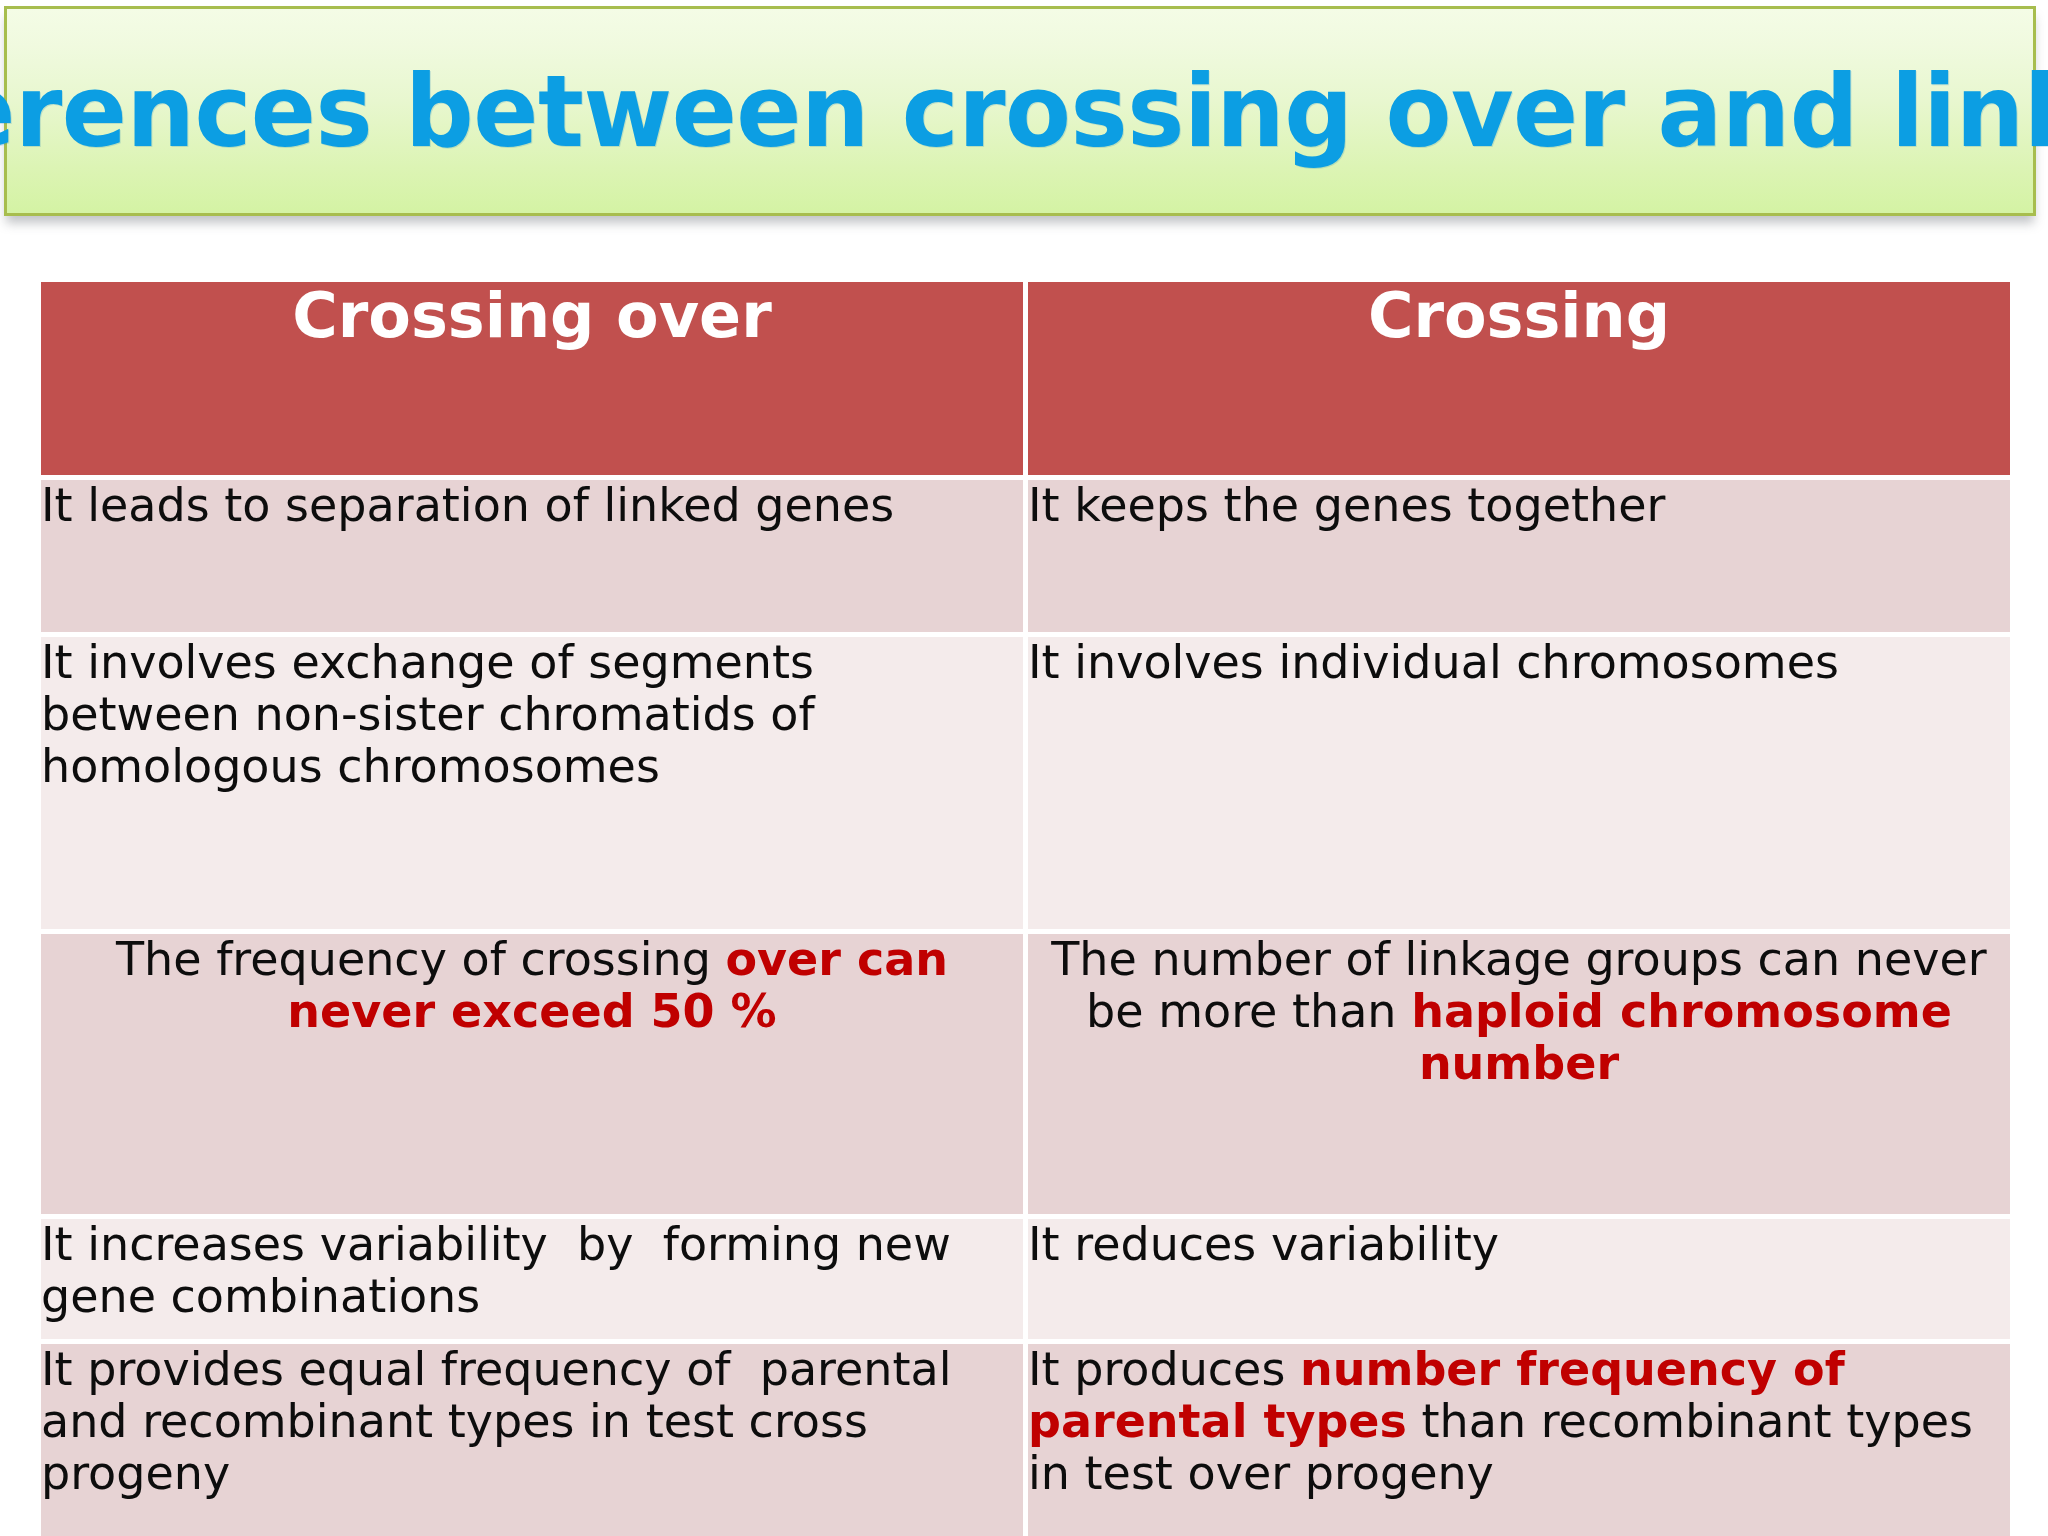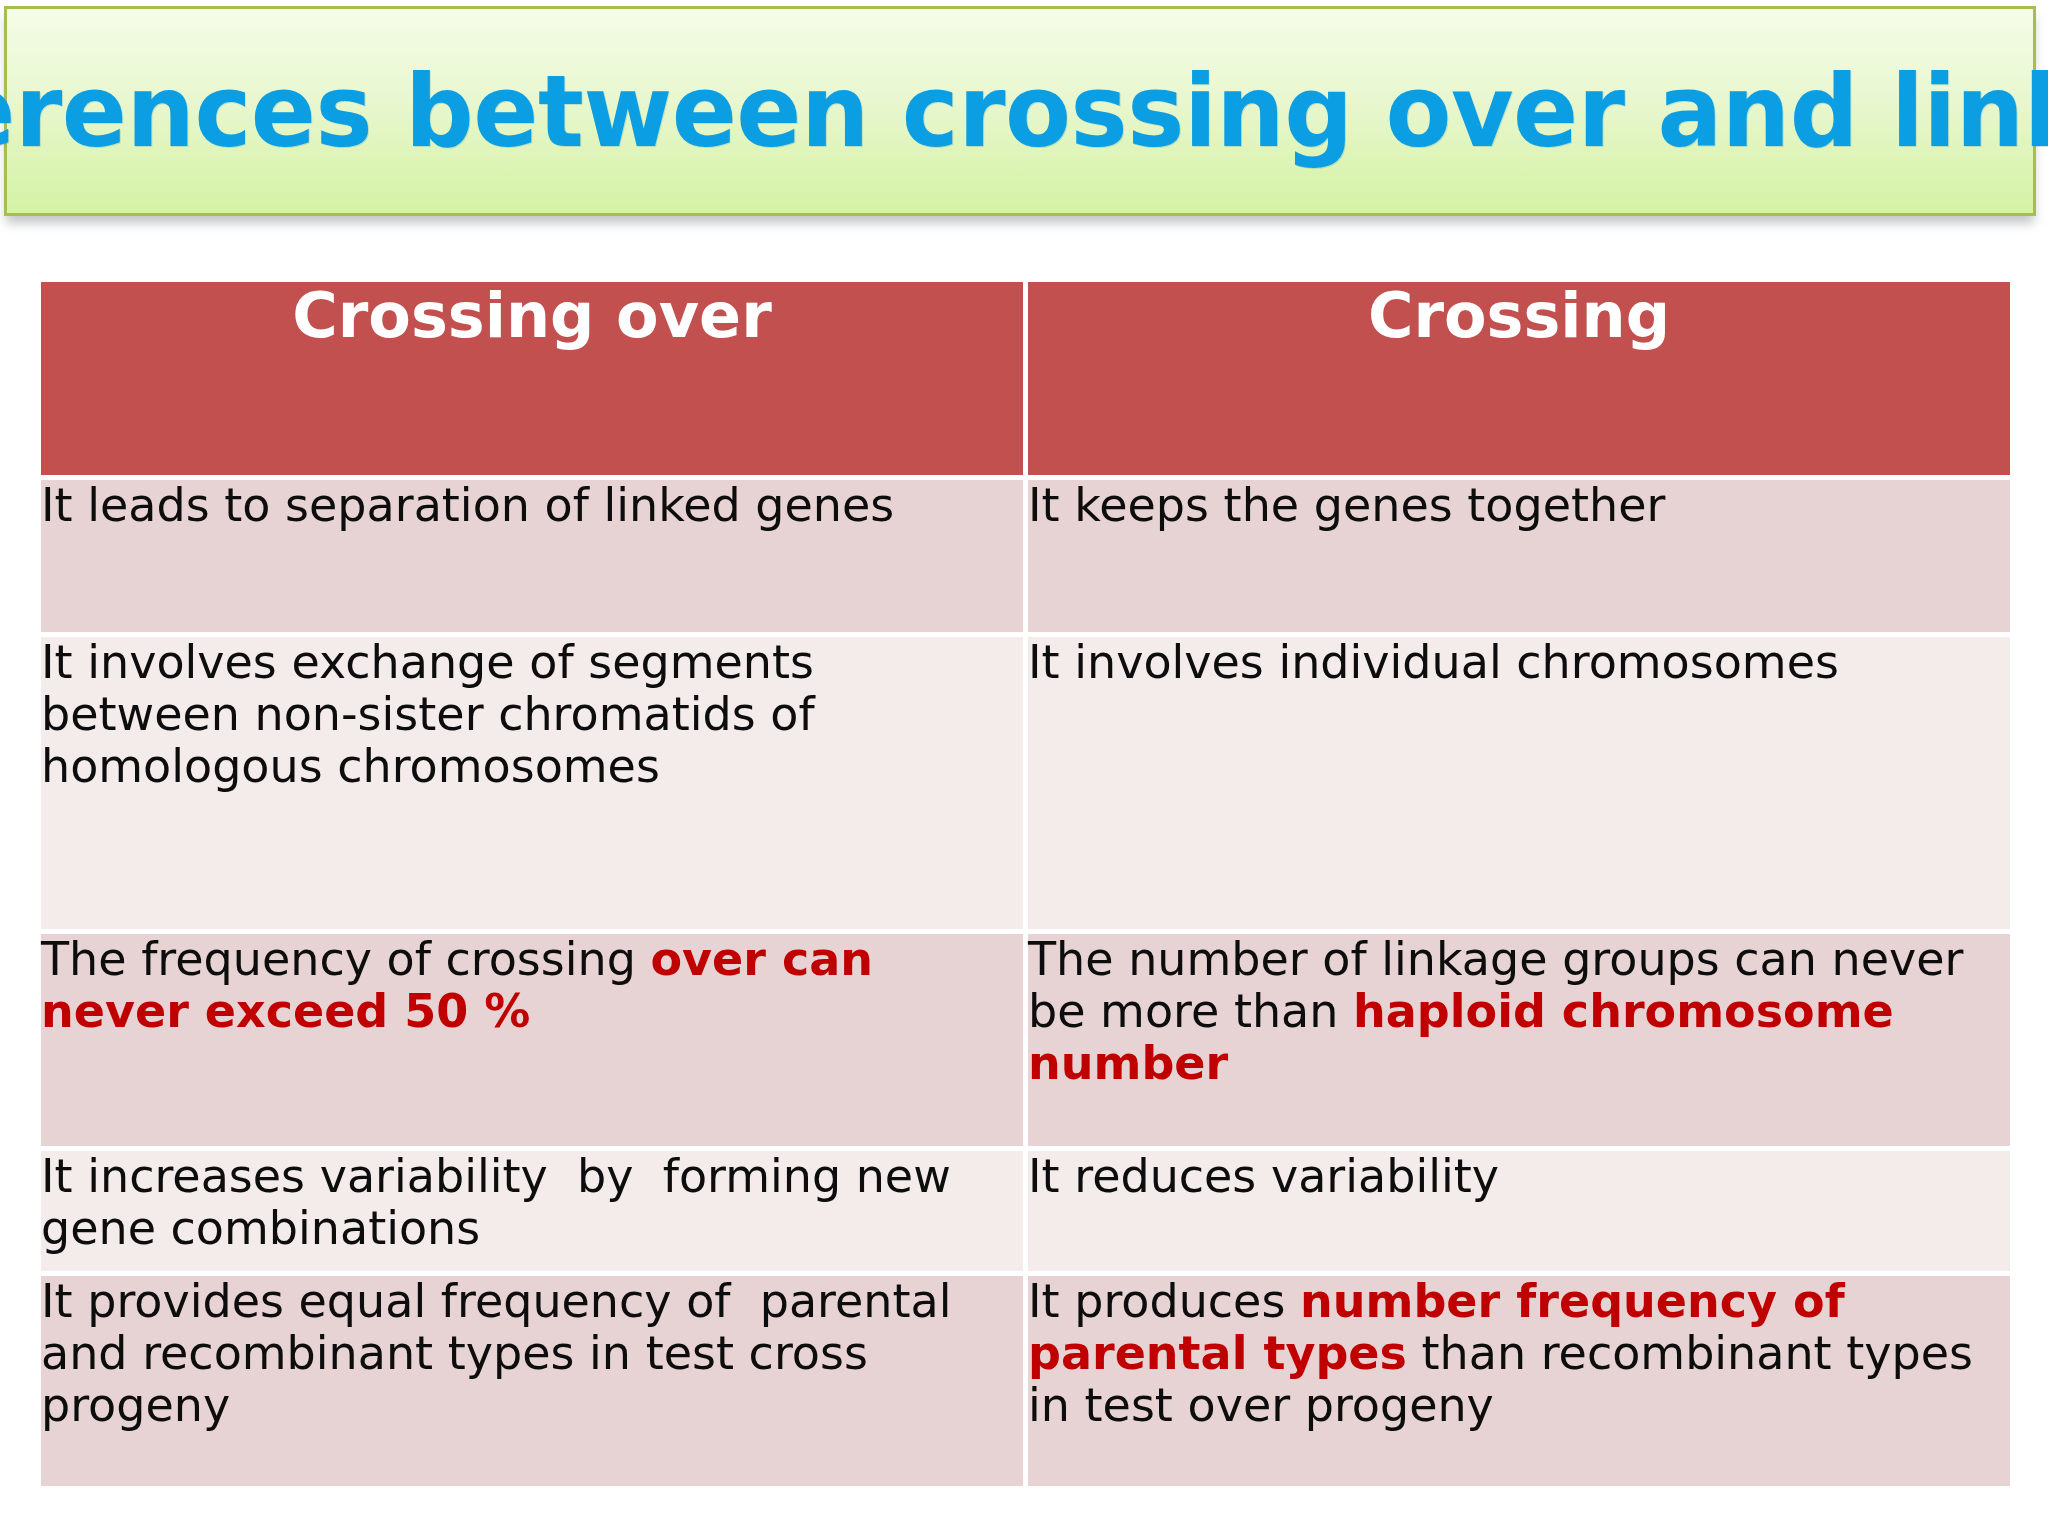--- a/index.html
+++ b/index.html
@@ -100,21 +100,21 @@
     white-space: pre-wrap;
   }
   .cell-text .hl {
     color: #c00000;
     font-weight: bold;
   }
 
   
   .r1 { height: 152px; }
   .r2 { height: 292px; }
-  .r3 { height: 212px; }
+  .r3 { height: 280px; text-align: center; }
   .r4 { height: 120px; }
   .r5 { height: 210px; }
 </style>
 </head>
 <body>
 
 <div class="title-banner">
   <div class="title-text">Differences between crossing over and linkage</div>
 </div>
 

